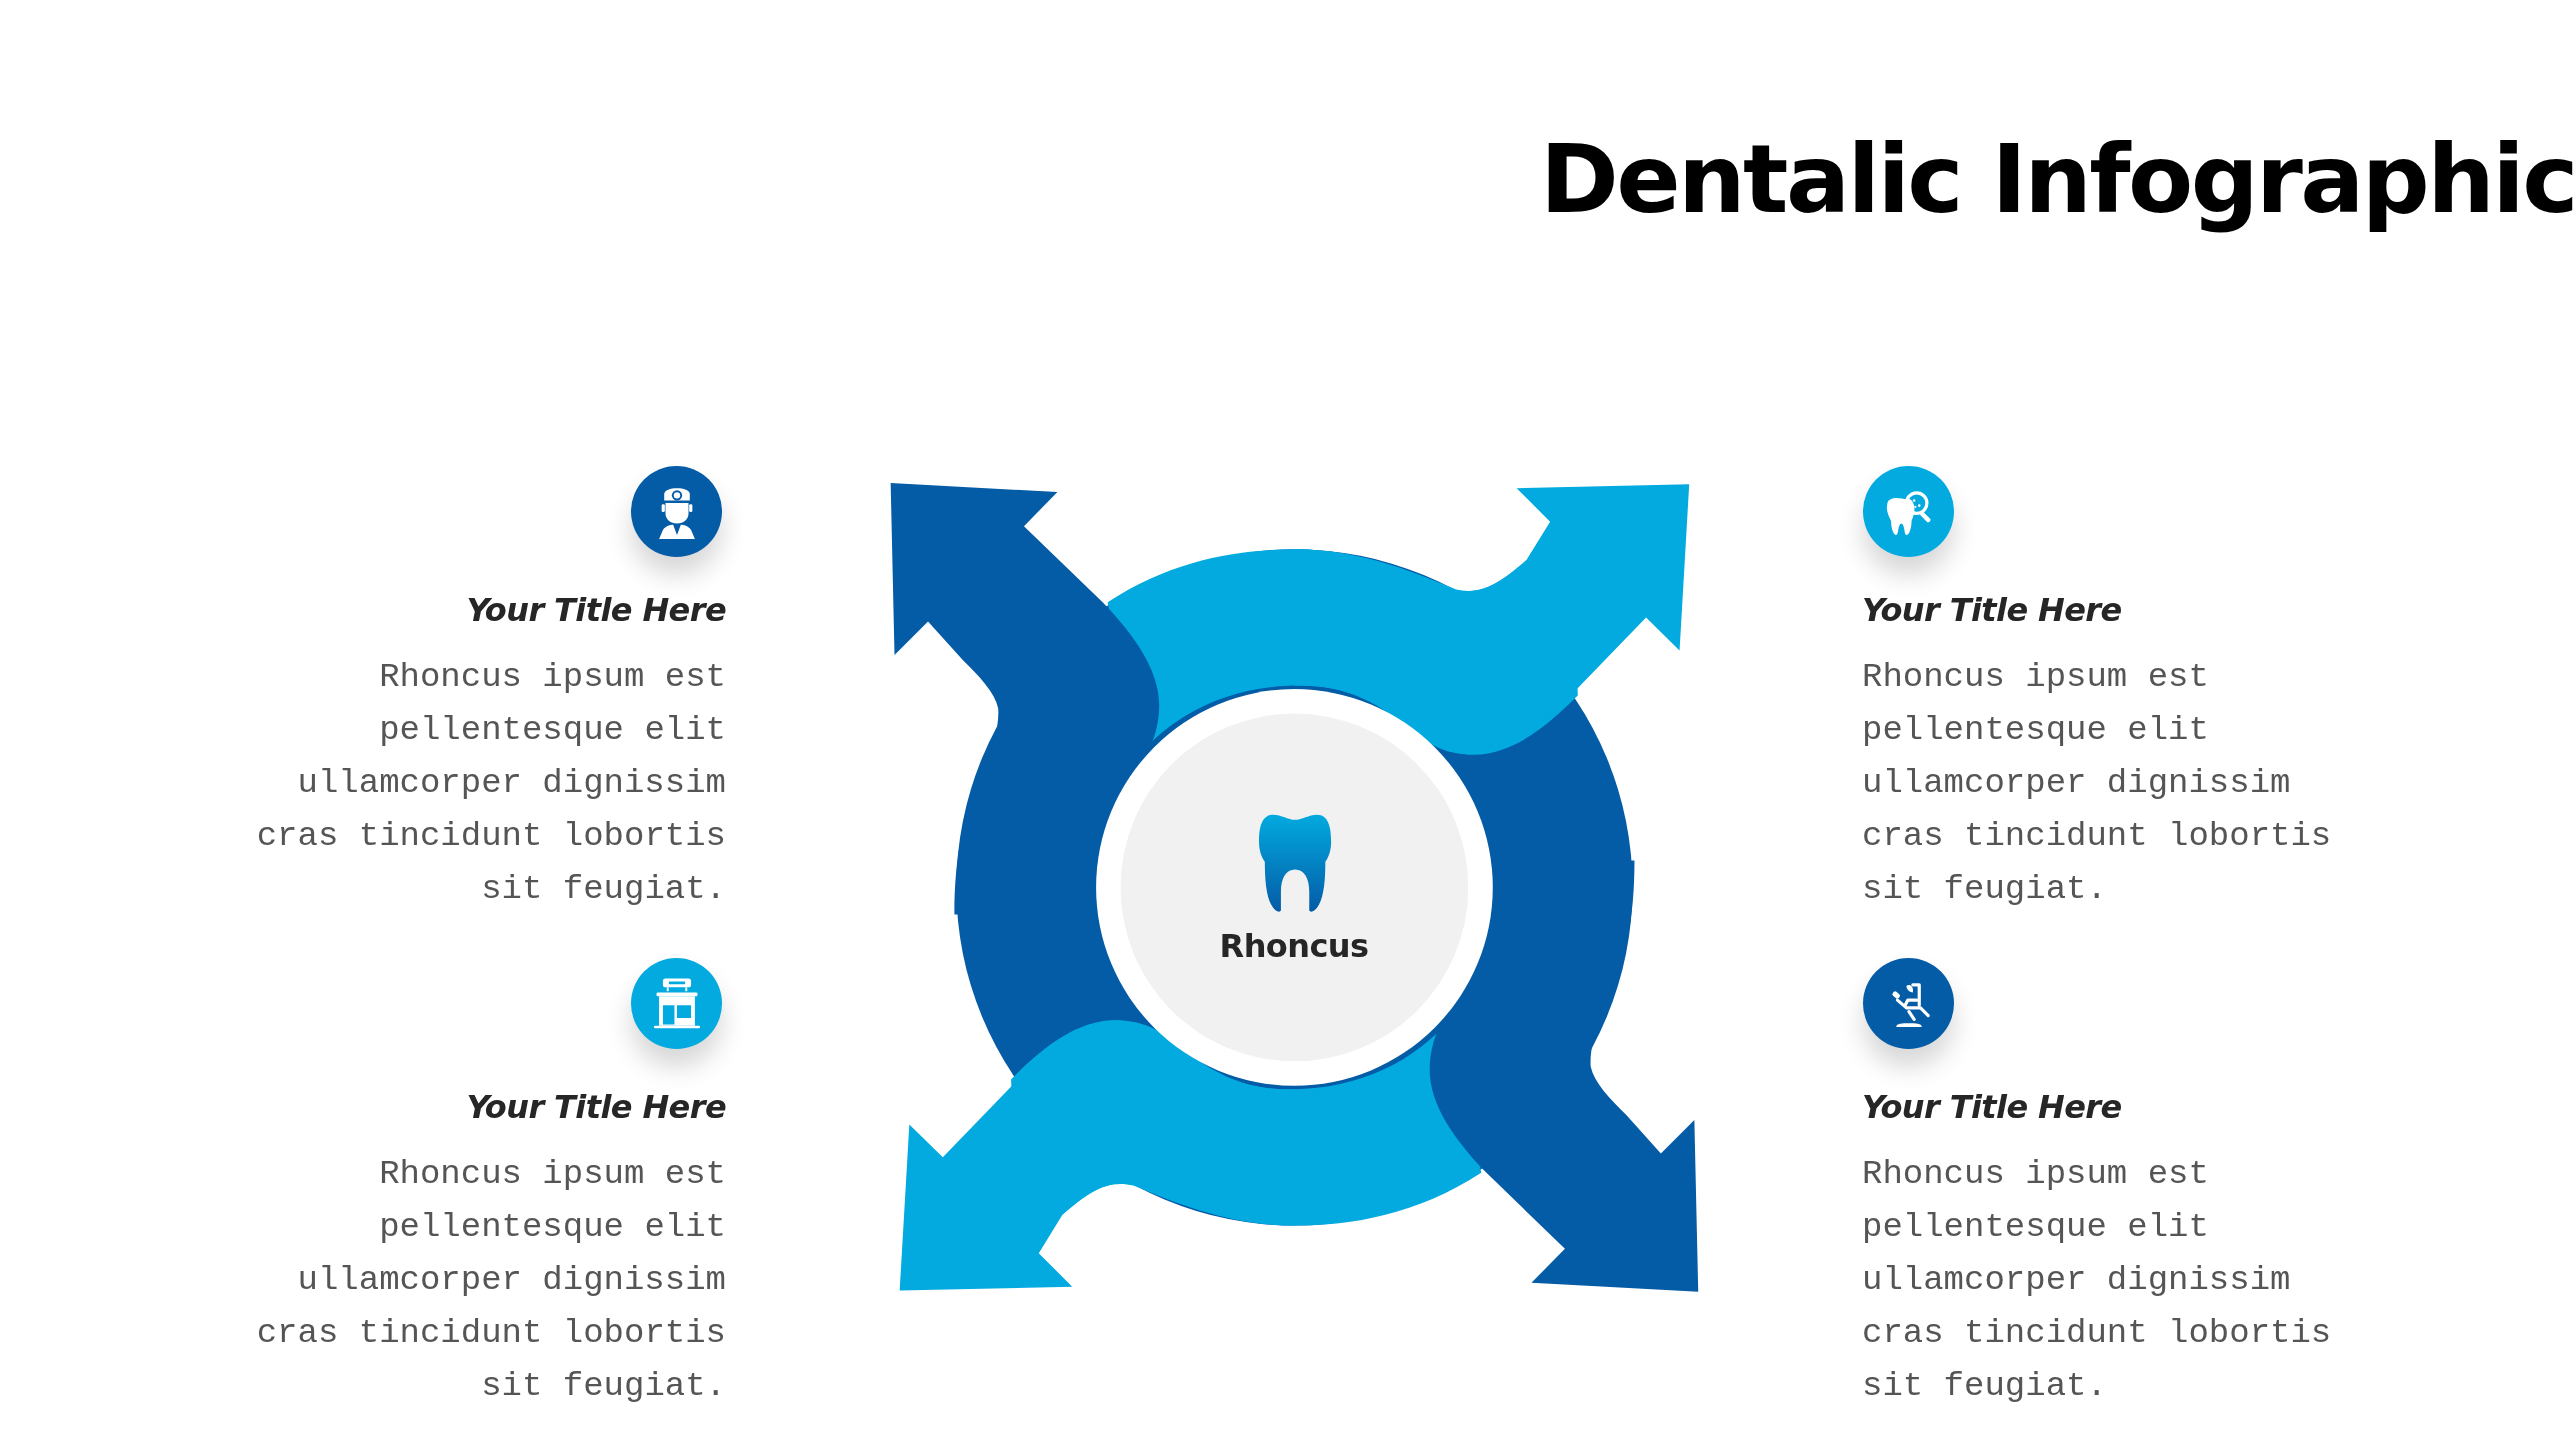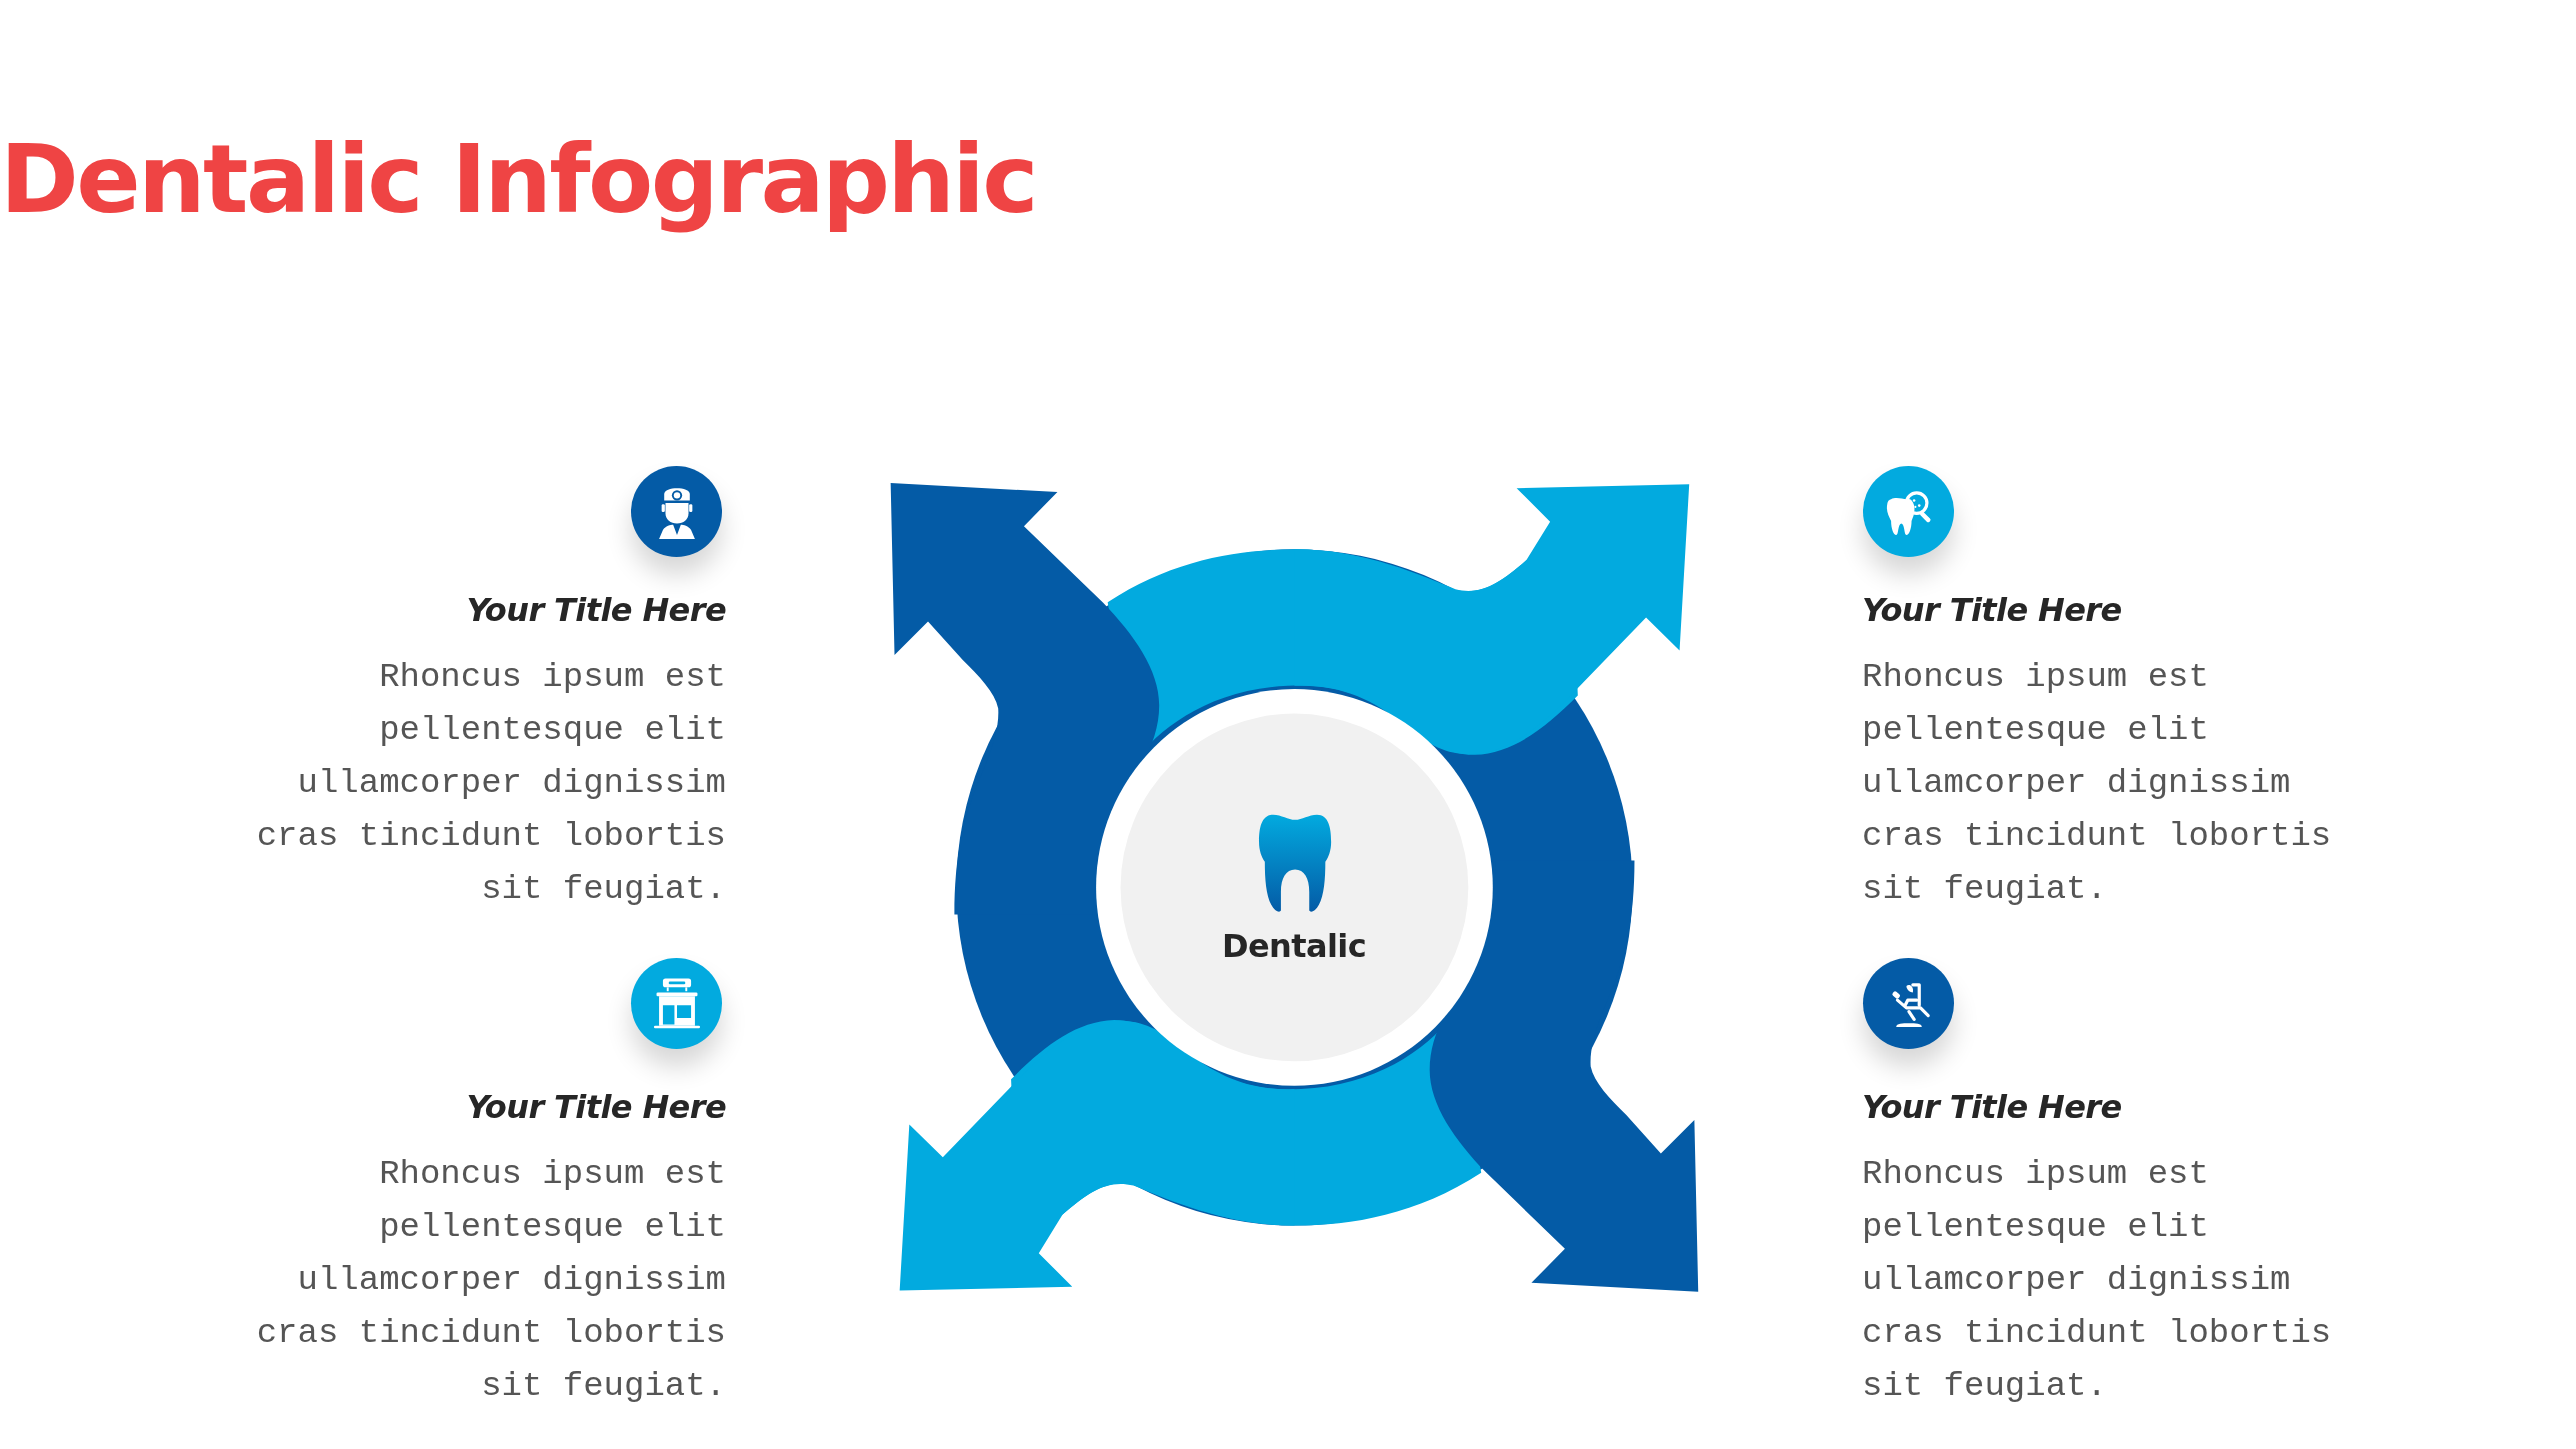--- a/index.html
+++ b/index.html
@@ -1,20 +1,20 @@
 <!DOCTYPE html>
 <html style="font-size:10.3px"><head>
 <meta charset="utf-8">
 <style>
   html, body { margin: 0; padding: 0; background: #ffffff; }
   body { width: 2576px; height: 1449px; position: relative; overflow: hidden; font-family: "Liberation Sans", sans-serif; }
   .page-title {
-    position: absolute; left: 0; top: 132px; width: 2576px; text-align: left;
+    position: absolute; left: 0; top: 132px; width: 2576px; text-align: right;
     font-family: "DejaVu Sans", sans-serif; font-weight: bold; font-size: 95px;
-    letter-spacing: -2.6px; color: #ef4444; line-height: 1;
+    letter-spacing: -2.6px; color: #000000; line-height: 1;
   }
   .diagram { position: absolute; left: 0; top: 0; width: 2576px; height: 1449px; }
   .icon-badge {
     position: absolute; width: 91px; height: 91px; border-radius: 50%;
     box-shadow: 0 18px 26px rgba(0,0,0,0.16);
     display: flex; align-items: center; justify-content: center;
   }
   .icon-badge svg { width: 64px; height: 64px; }
   .block { position: absolute; width: 528px; }
   .block.left { text-align: right; }
@@ -63,21 +63,21 @@
   <path fill="#02AADF" transform="rotate(180 2010 1378)" d="M2623,752 L2608,1010 L2556,959 L2437,1082 C2390,1130 2340,1170 2285,1171 C2250,1172 2220,1160 2180,1125 C2130,1085 2080,1062 2010,1065 L2010,853 C2120,853 2210,895 2260,915 C2300,925 2330,905 2370,870 L2407,810 L2355,758 Z"></path>
 
   <circle cx="2010" cy="1378" r="308" fill="#ffffff"></circle>
   <circle cx="2010" cy="1378" r="270" fill="#F1F1F1"></circle>
 
   <g transform="translate(1955,1265)">
     <path fill="url(#toothGrad)" d="M22,0 C35,0 45,8 56,8 C67,8 77,0 90,0 C108,0 112,20 112,42 C112,56 108,66 103,73 C103,100 101,125 93,140 C88,150 80,153 78,149 L78,120 C78,98 70,85 56,85 C42,85 34,98 34,120 L34,149 C32,153 24,150 19,140 C11,125 9,100 9,73 C4,66 0,56 0,42 C0,20 4,0 22,0 Z"></path>
   </g>
 </svg>
 
-<div class="center-label">Dentalic</div>
+<div class="center-label">Rhoncus</div>
 
 <div class="icon-badge" style="left:631px; top:466px; background:#045BA6;">
   <svg viewBox="0 0 100 100">
     <g fill="#fff">
       <path d="M30,22 C30,10 70,10 70,22 L70,32 L30,32 Z"></path>
       <circle cx="50" cy="24" r="8" fill="#045BA6"></circle>
       <circle cx="50" cy="24" r="5"></circle>
       <path d="M32,36 L68,36 L68,52 C68,62 60,68 50,68 C40,68 32,62 32,52 Z"></path>
       <rect x="26" y="38" width="5" height="12" rx="2"></rect>
       <rect x="69" y="38" width="5" height="12" rx="2"></rect>

